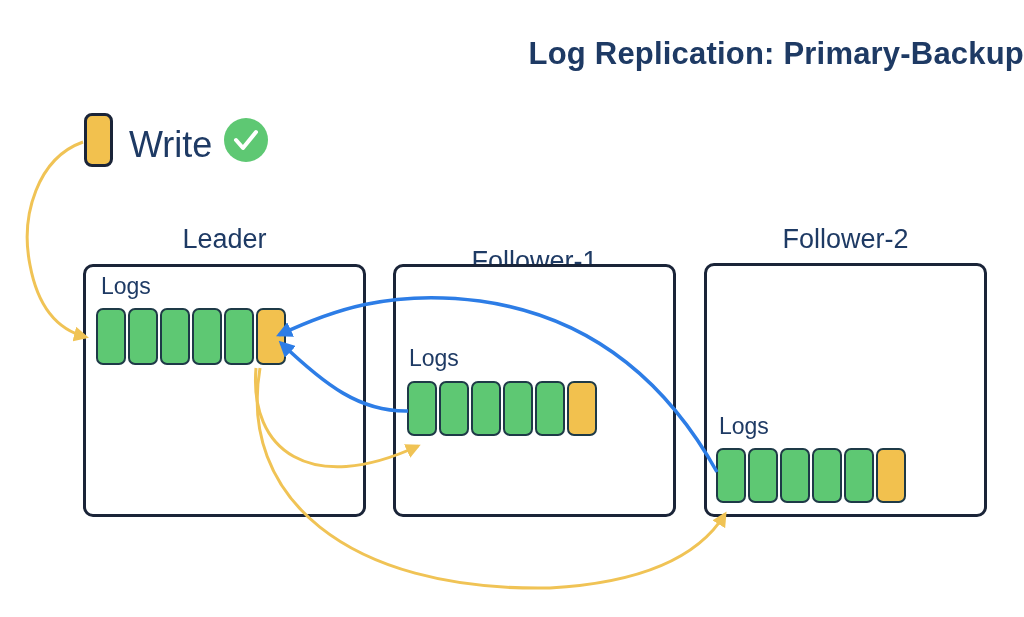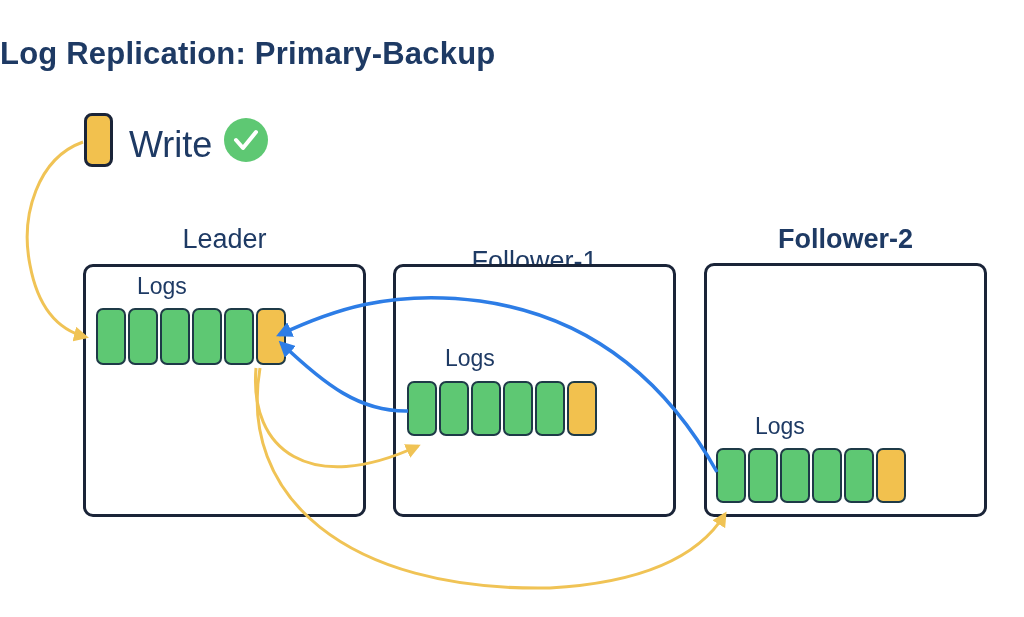--- a/index.html
+++ b/index.html
@@ -6,21 +6,21 @@
     --navy:#1e3a64; --box-border:#1a2438; --seg-border:#1e3a47;
     --green:#5ec873; --yellow:#f2c14e; --blue:#2d7de6; --arrow-yellow:#f0c355;
     --bg:#ffffff;
   }
   html,body{margin:0;padding:0;background:#e9e9e9;}
   .canvas{
     position:relative;width:1024px;height:617px;background:var(--bg);
     font-family:"Liberation Sans","DejaVu Sans",sans-serif;overflow:hidden;
   }
   .title{
-    position:absolute;top:36px;left:0;width:1024px;text-align:left;
+    position:absolute;top:36px;left:0;width:1024px;text-align:right;
     font-size:31px;font-weight:bold;color:var(--navy);letter-spacing:0.2px;
   }
   
   .write-rect{
     position:absolute;left:84px;top:113px;width:29px;height:54px;
     background:var(--yellow);border:3px solid var(--box-border);border-radius:8px;
     box-sizing:border-box;
   }
   .write-label{
     position:absolute;left:129px;top:124px;font-size:36px;color:var(--navy);
@@ -31,22 +31,22 @@
     position:absolute;top:264px;width:283px;height:253px;background:var(--bg);
     border:3px solid var(--box-border);border-radius:10px;box-sizing:border-box;
   }
   .box-leader{left:83px;}
   .box-f1{left:393px;}
   .box-f2{left:704px;top:263px;height:254px;}
   .node-title{
     position:absolute;top:224px;width:283px;text-align:center;
     font-size:27px;color:var(--navy);
   }
-  .t-leader{left:83px;} .t-f1{left:393px;margin-top:22px;} .t-f2{left:704px;font-weight:bold;}
-  .logs-label{position:absolute;font-size:23px;color:var(--navy);margin-left:36px;}
+  .t-leader{left:83px;} .t-f1{left:393px;margin-top:22px;} .t-f2{left:704px;}
+  .logs-label{position:absolute;font-size:23px;color:var(--navy);}
   .ll-leader{left:101px;top:273px;}
   .ll-f1{left:409px;top:345px;}
   .ll-f2{left:719px;top:413px;}
   .log-row{position:absolute;display:flex;gap:2px;}
   .lr-leader{left:96px;top:308px;}
   .lr-f1{left:407px;top:381px;}
   .lr-f2{left:716px;top:448px;}
   .seg{
     width:26px;border:2.5px solid var(--seg-border);border-radius:7px;
     box-sizing:content-box;

